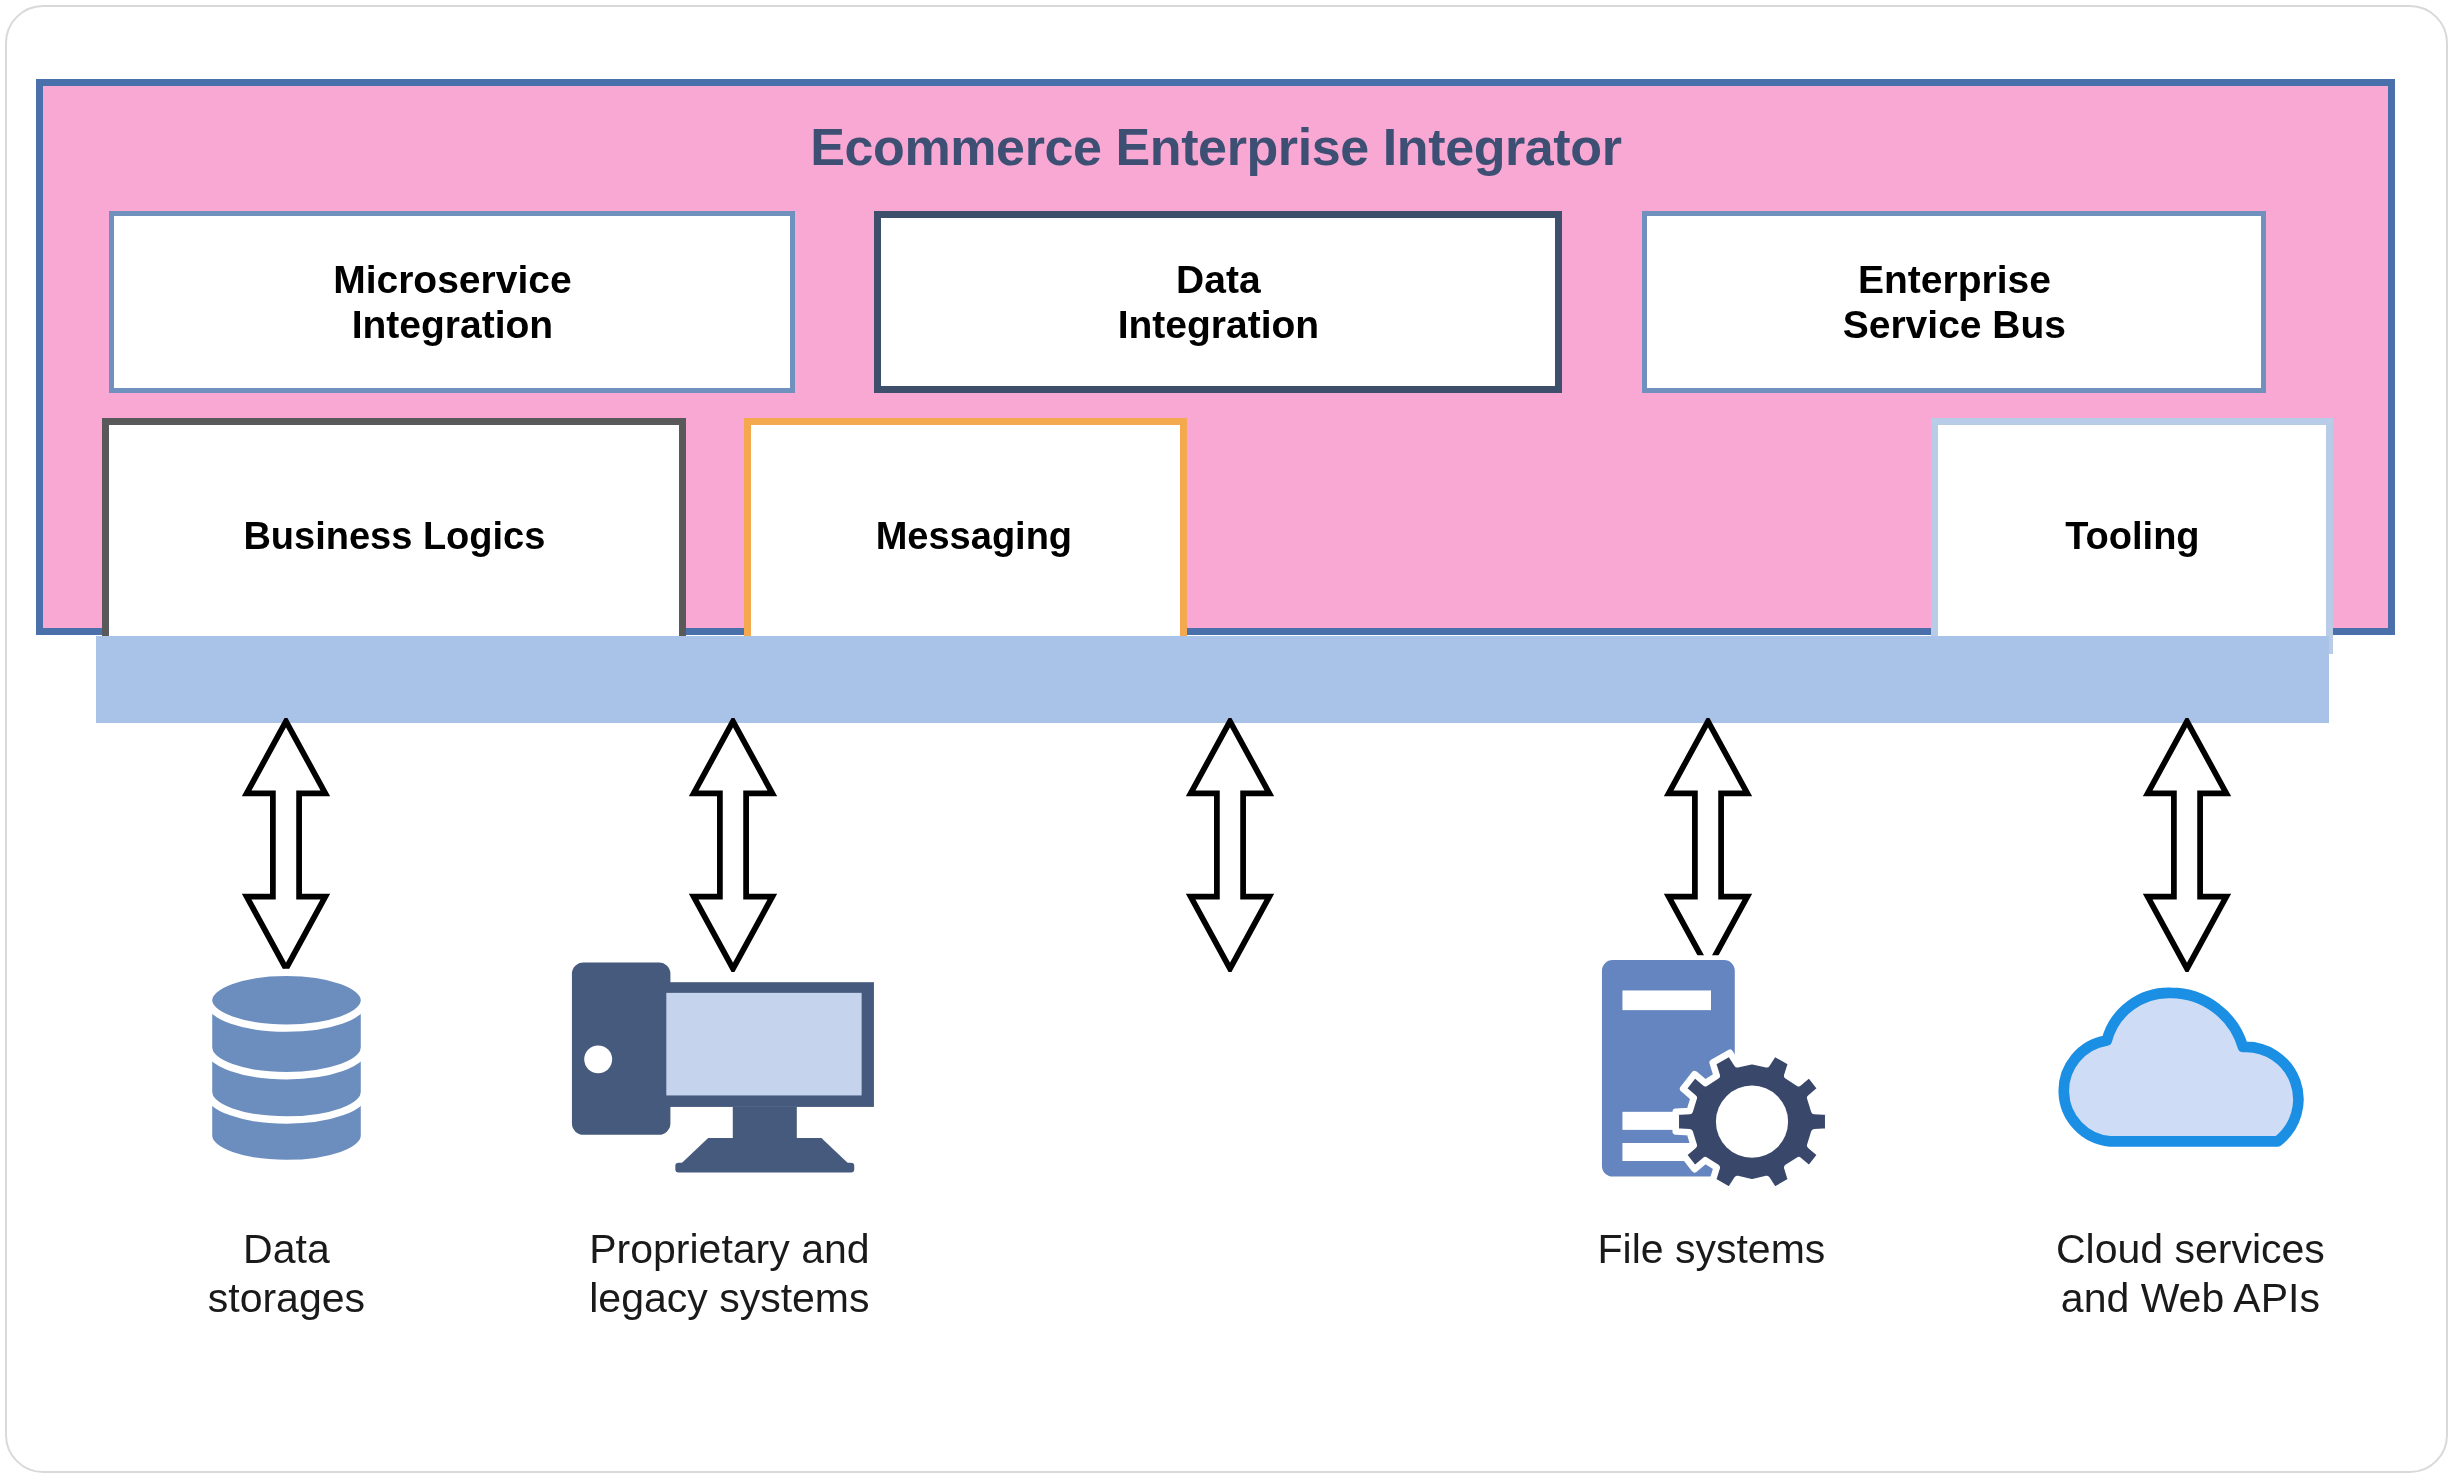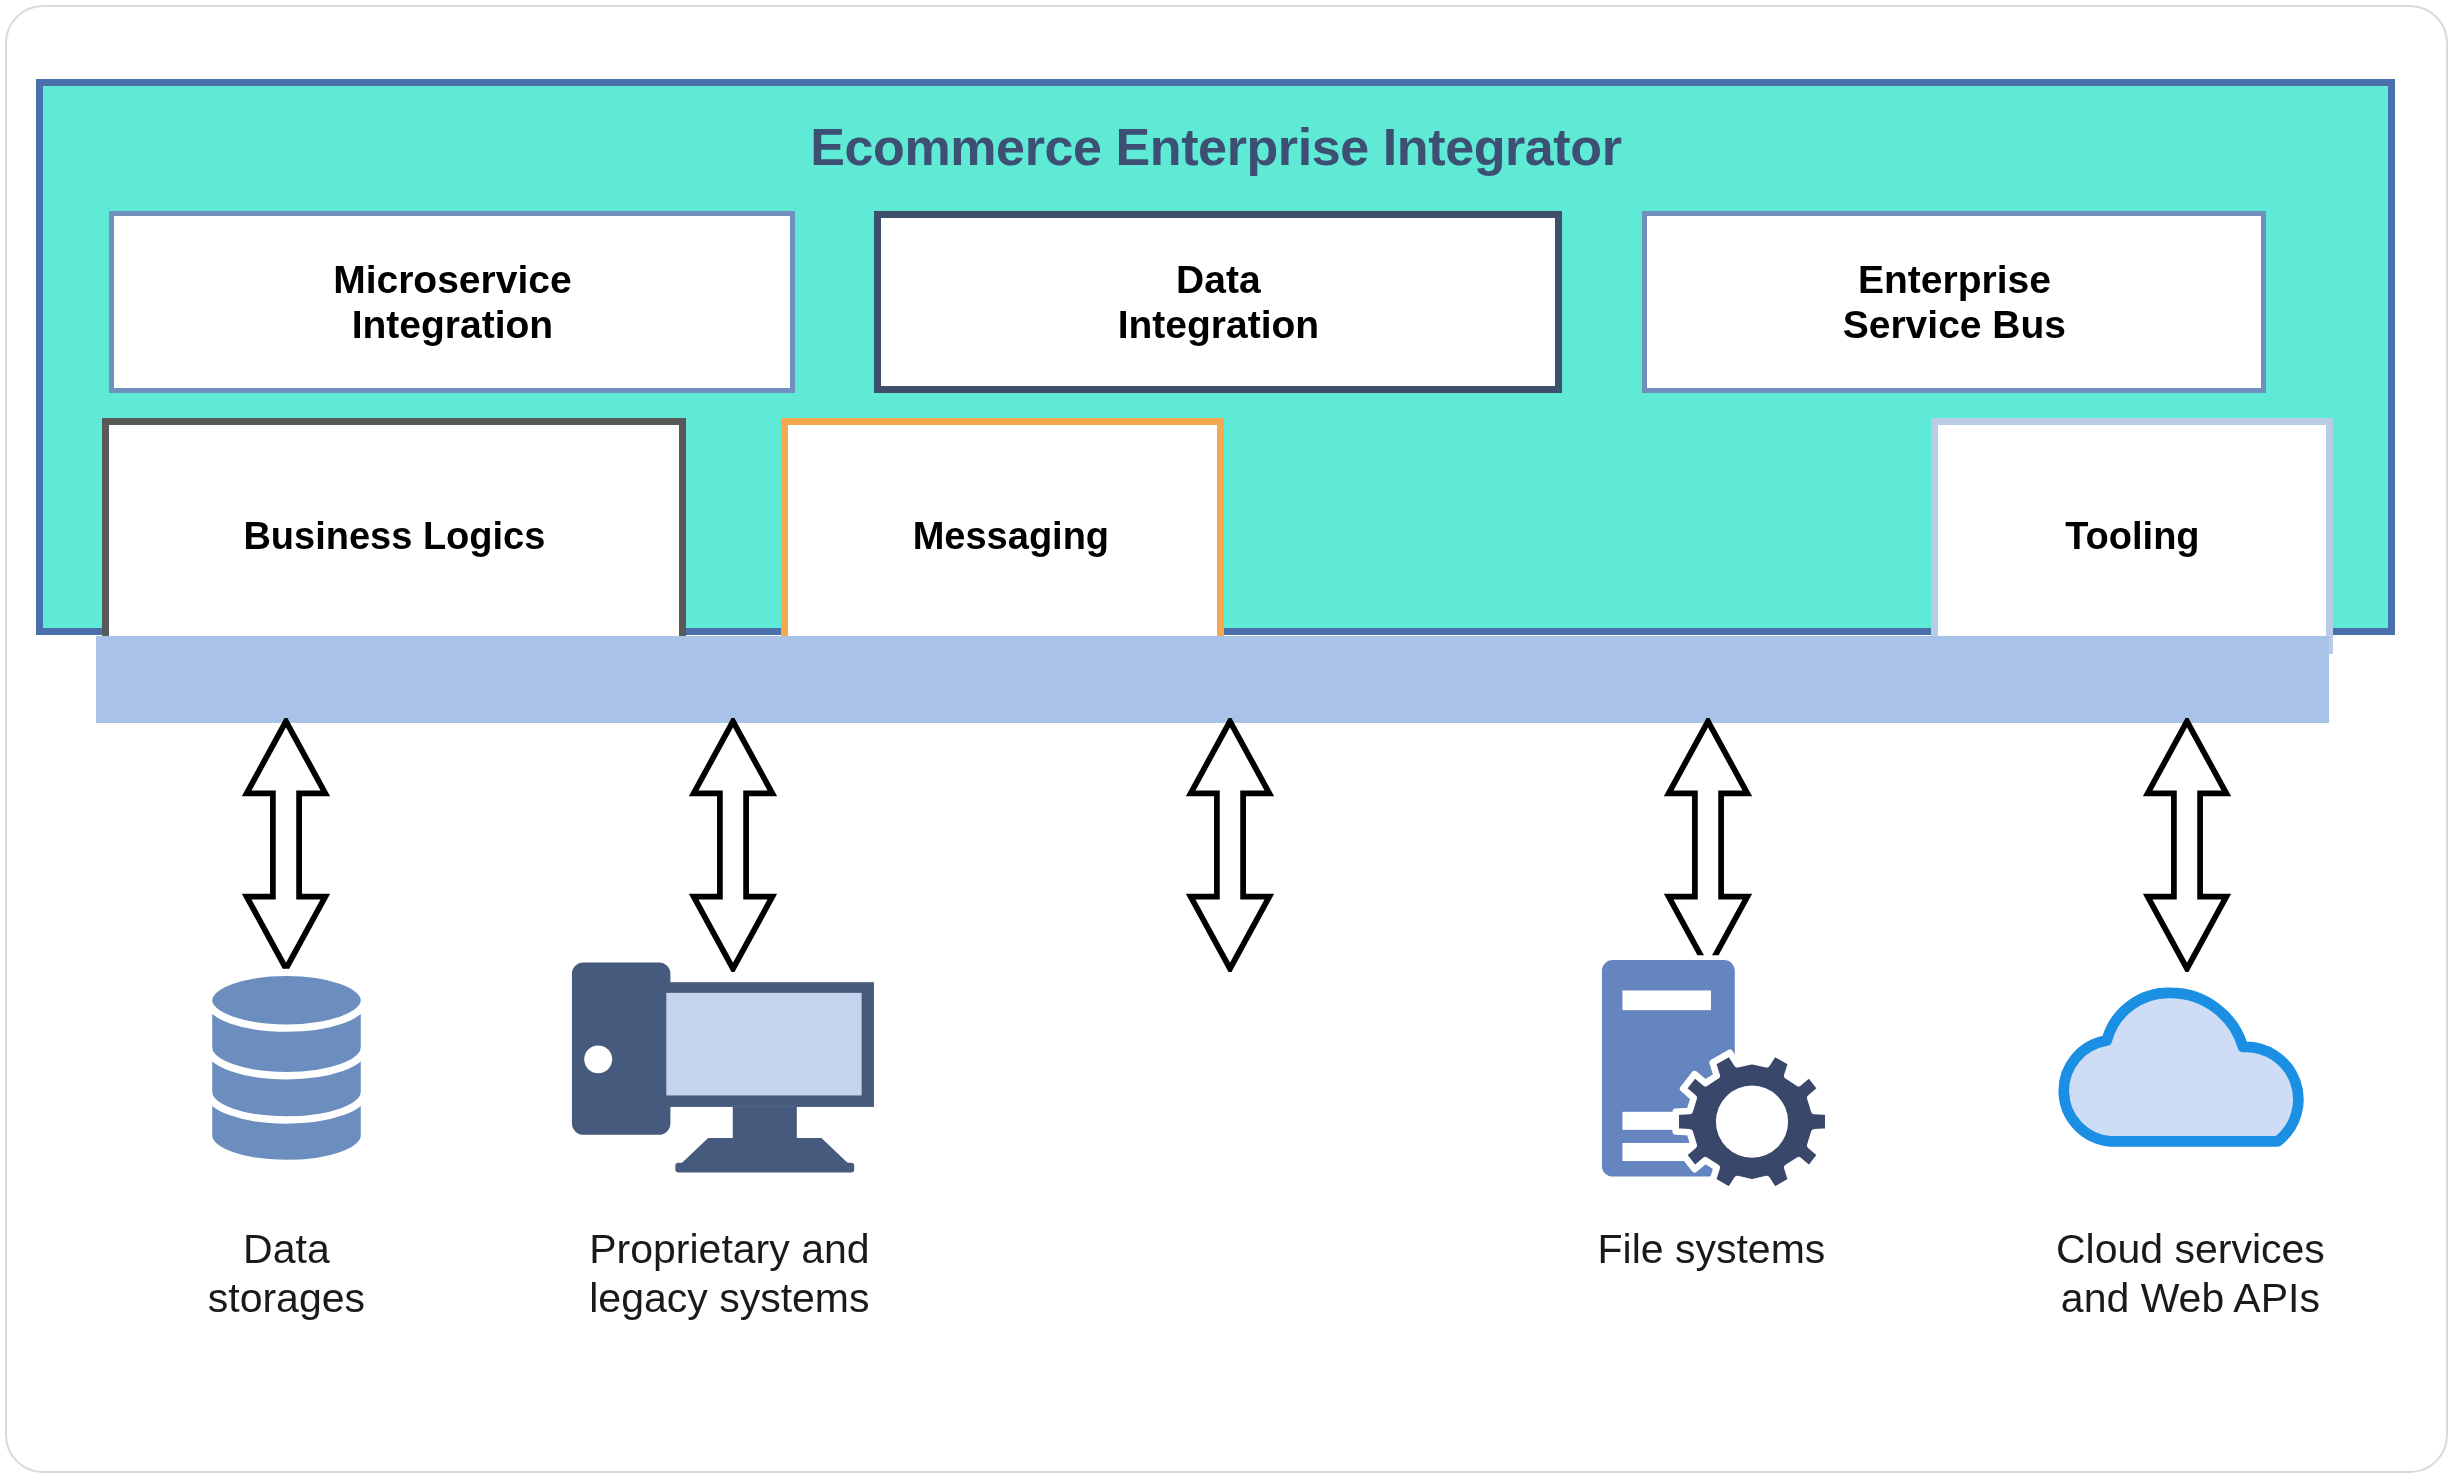--- a/index.html
+++ b/index.html
@@ -34,21 +34,21 @@
     box-sizing: border-box;
   }
 
   
   #platform {
     position: absolute;
     left: 29.5px;
     top: 72px;
     width: 2359px;
     height: 556px;
-    background: #5eead4;
+    background: #f9a8d4;
     border: 7.4px solid #4a70ab;
     box-sizing: border-box;
   }
   #platform-title {
     position: absolute;
     left: 0;
     top: 31px;
     width: 100%;
     text-align: center;
     font-size: 52px;
@@ -73,21 +73,21 @@
   .row1 { top: 125px;  height: 182px; font-size: 39px; }
   .row2 { top: 332px;  height: 236px; font-size: 38px; }
 
   
   #box-microservice      { left: 66px;   width: 686px;  border: 5.7px solid #7090bd; }
   #box-data-integration  { left: 831px; width: 688px;  border: 7.4px solid #3d4f6b; }
   #box-esb               { left: 1599px; width: 624px;  border: 5.7px solid #7090bd; }
 
   
   #box-business-logics   { left: 59px;   width: 584px;  border: 7.4px solid #595959; }
-  #box-messaging         { left: 738px;  width: 443px;  border: 7.4px solid #f5a94e; padding-left: 16px; }
+  #box-messaging         { left: 701px;  width: 443px;  border: 7.4px solid #f5a94e; padding-left: 16px; }
   #box-analytics         { left: 1192px; width: 648px;  border: 7.4px solid #e8908f; }
   #box-tooling           { left: 1888px; width: 402px;  border: 7.4px solid #b8cce8; }
 
   
   #bus-bar {
     position: absolute;
     left: 89px;
     top: 629px;
     width: 2233px;
     height: 87px;

